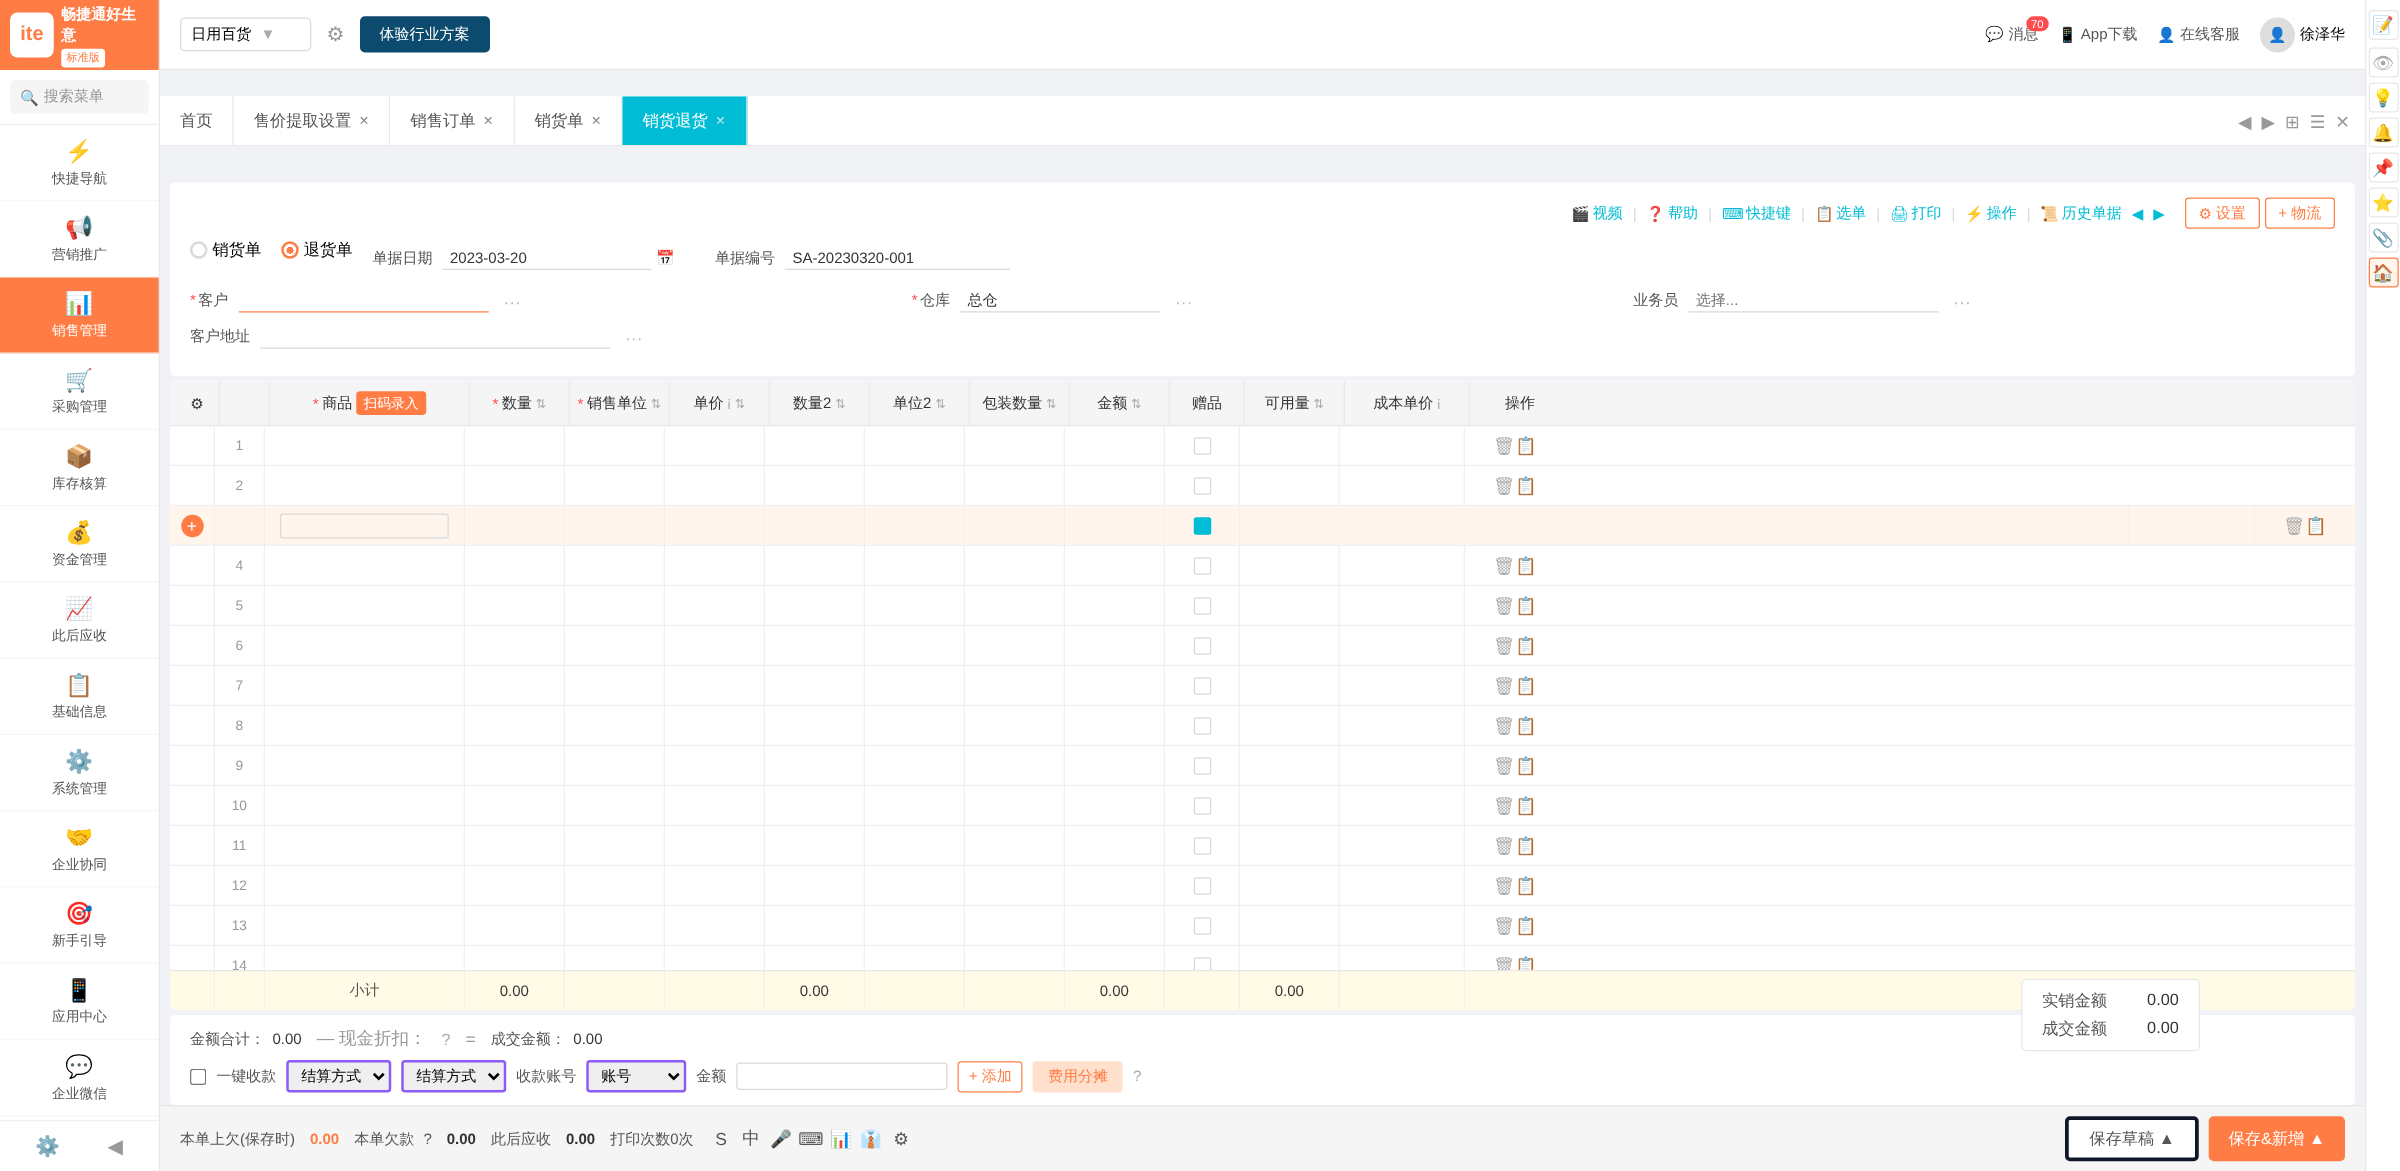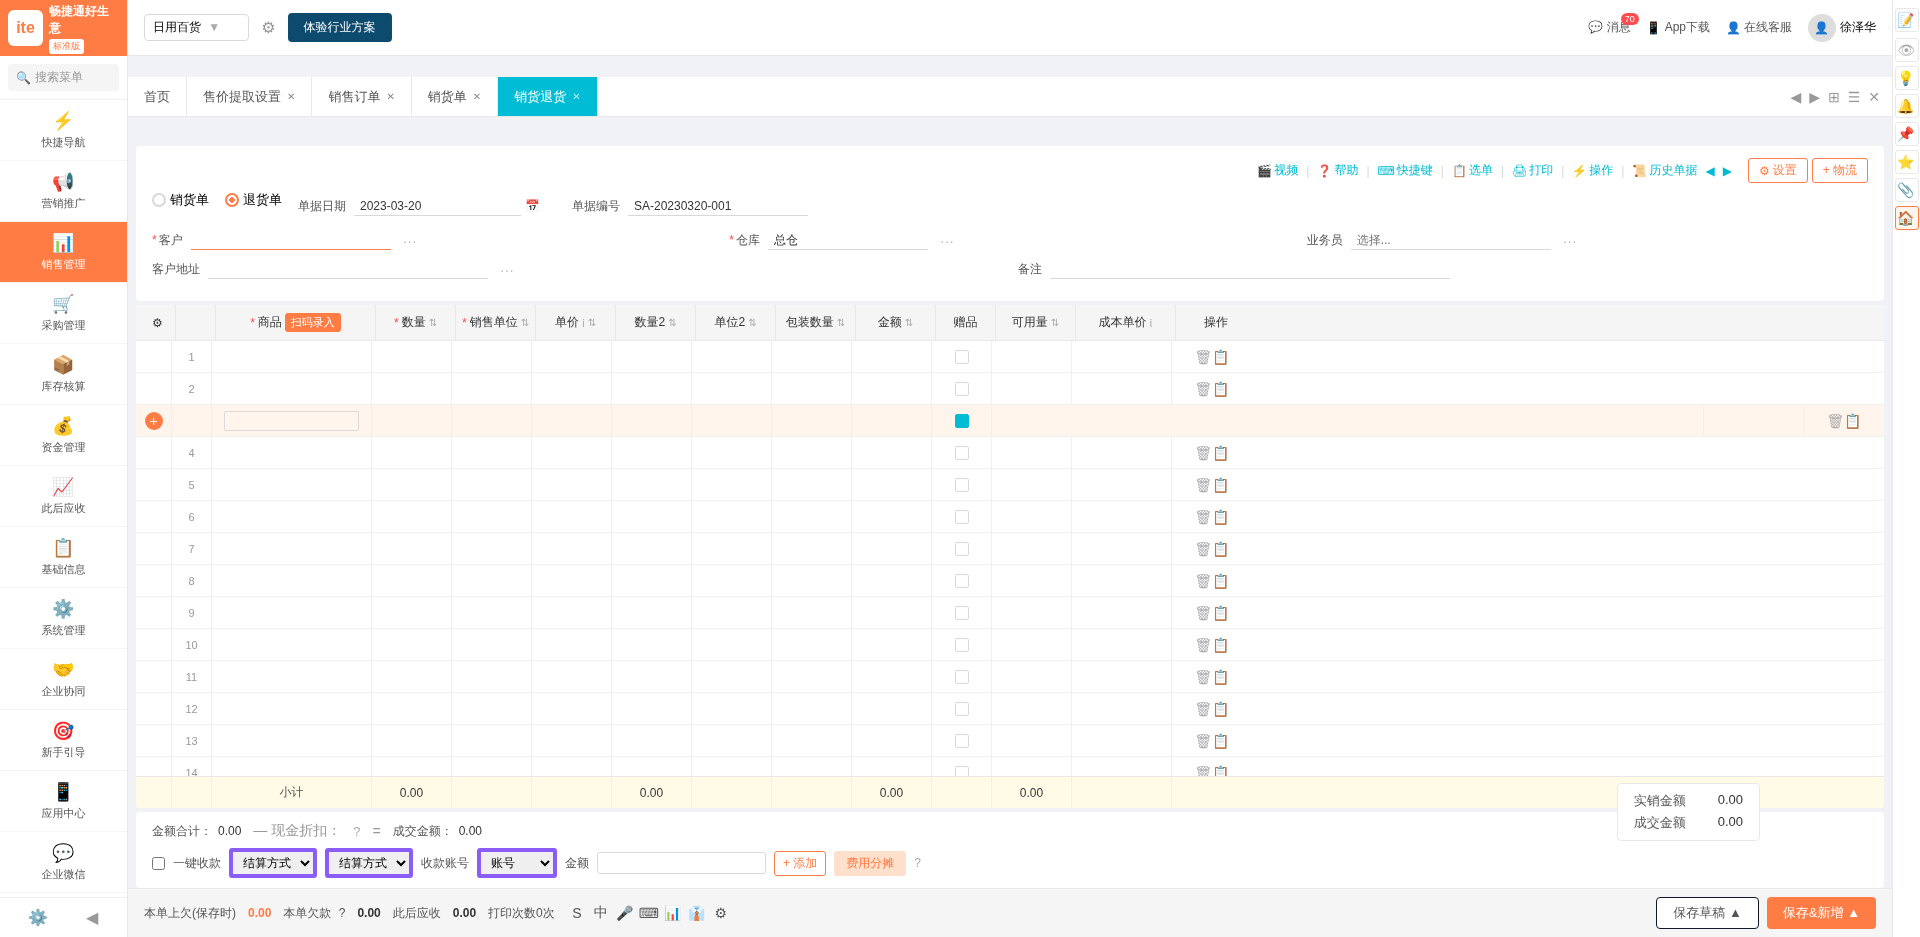--- a/index.html
+++ b/index.html
@@ -105,26 +105,26 @@
     .bottom-form-field { display: flex; align-items: center; gap: 6px; font-size: 12px; color: #555; }
     .bottom-form-val { color: #333; font-weight: 500; }
     .minus-icon { color: #999; font-size: 14px; }
     .equals-icon { color: #999; font-size: 14px; }
     .question-icon { color: #aaa; cursor: pointer; }
 
     
     .bottom-bar { background: #f5f5f5; border-top: 1px solid #e8e8e8; padding: 8px 16px; display: flex; align-items: center; gap: 16px; }
     .bottom-bar-left { display: flex; align-items: center; gap: 12px; font-size: 12px; color: #555; }
     .bottom-bar-right { margin-left: auto; display: flex; gap: 8px; }
-    .btn-save-draft { background: #fff; border: 1px solid #0f172a; border-radius: 4px; padding: 6px 16px; font-size: 13px; cursor: pointer; color: #555; }
+    .btn-save-draft { background: #fff; border: 3px solid #0f172a; border-radius: 4px; padding: 6px 16px; font-size: 13px; cursor: pointer; color: #555; }
     .btn-save-new { background: #ff7d45; border: none; border-radius: 4px; padding: 6px 16px; font-size: 13px; cursor: pointer; color: #fff; }
 
     
     .payment-row { display: flex; align-items: center; gap: 8px; font-size: 12px; color: #555; margin-top: 8px; }
-    .payment-select { border: 4px solid #8b5cf6; border-radius: 3px; padding: 3px 6px; font-size: 12px; min-width: 80px; }
+    .payment-select { border: 2px solid #8b5cf6; border-radius: 3px; padding: 3px 6px; font-size: 12px; min-width: 80px; }
     .payment-input { border: 1px solid #d9d9d9; border-radius: 3px; padding: 3px 6px; font-size: 12px; min-width: 80px; }
     .payment-btn { border: 1px solid #ff7d45; color: #ff7d45; background: #fff; border-radius: 3px; padding: 3px 8px; font-size: 12px; cursor: pointer; display: flex; align-items: center; gap: 3px; }
     .payment-tab-btn { background: #ffe0cc; color: #ff7d45; border: none; border-radius: 3px; padding: 4px 12px; font-size: 12px; cursor: pointer; }
 
     
     .col-gear { width: 36px; }
     .col-product { width: 160px; }
     .col-qty { width: 80px; }
     .col-unit { width: 80px; }
     .col-price { width: 80px; }
@@ -376,24 +376,20 @@
             <span class="form-dots">···</span>
           </div>
         </div>
 
         <div class="form-row">
           <div class="form-field" style="flex:1;">
             <span class="form-label">客户地址</span>
             <input type="text" class="form-input underline" style="width: 280px;">
             <span class="form-dots">···</span>
           </div>
-          <div class="form-field" style="flex:1;">
-            <span class="form-label">备注</span>
-            <input type="text" class="form-input underline" style="width: 400px;">
-          </div>
         </div>
       </div>
 
       <div class="table-container" style="margin:4px 8px 0 8px;flex:1;overflow:hidden;">
 
         <div class="table-header">
           <div class="th col-gear">
             <span>⚙</span>
           </div>
           <div class="th col-num"></div>

